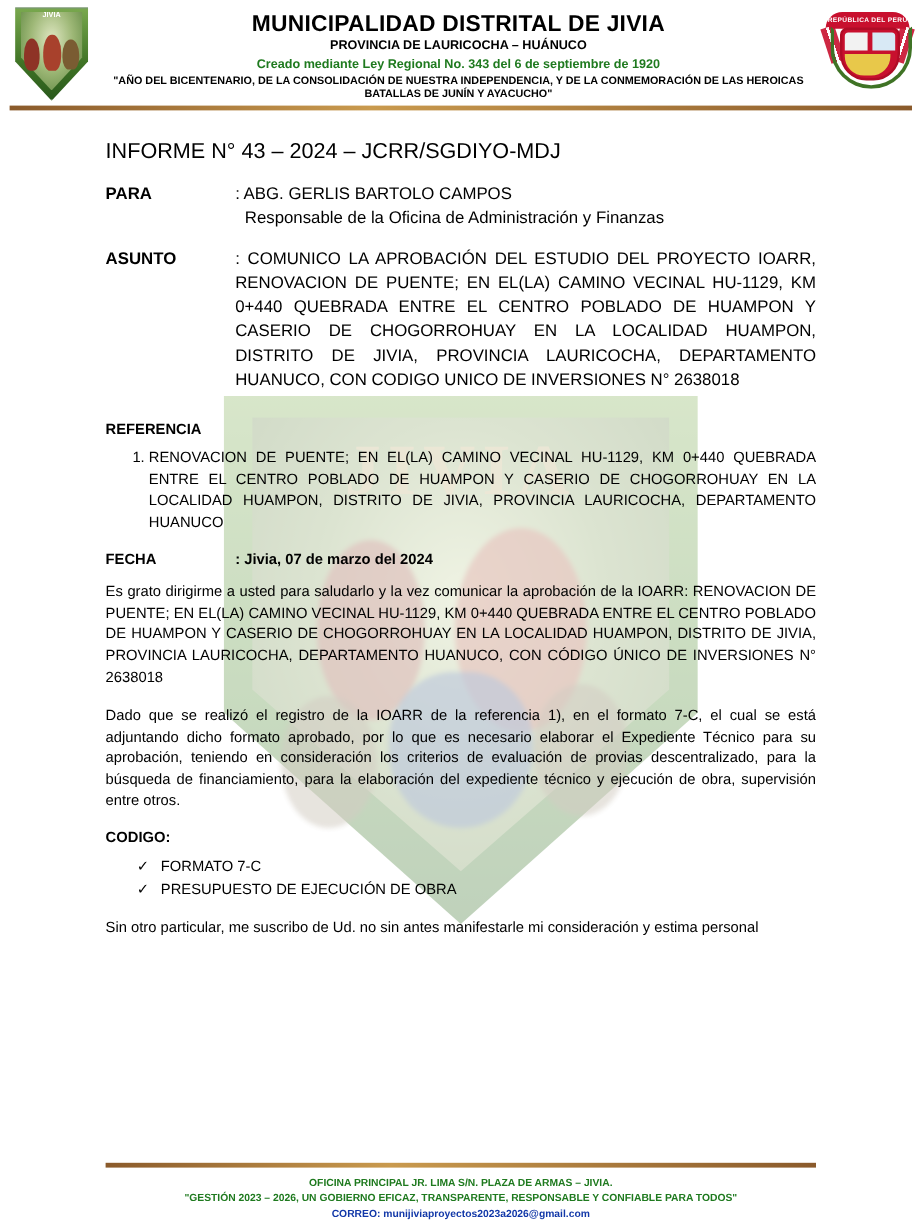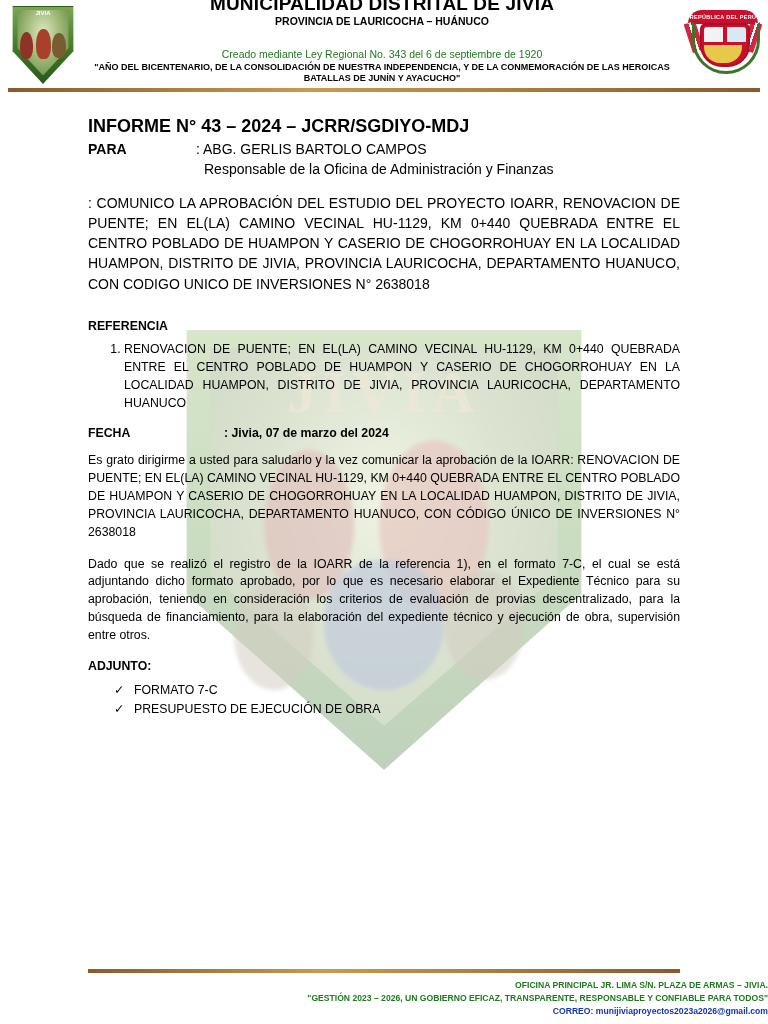--- a/index.html
+++ b/index.html
@@ -160,23 +160,23 @@
     letter-spacing: .2px;
     line-height: 1.1;
   }
   .h-sub {
     font-size: 10.5px;
     font-weight: bold;
     margin-top: 0;
   }
   .h-law {
     font-size: 10.5px;
-    font-weight: normal;
+    font-weight: bold;
     color: #1f7a1f;
-    margin-top: 21px;
+    margin-top: 4px;
   }
   .h-year {
     font-size: 9px;
     font-weight: bold;
     margin-top: 2px;
     line-height: 1.25;
   }
 
   .rule-top {
     position: relative;
@@ -188,22 +188,22 @@
 
   
   .content {
     position: relative;
     z-index: 2;
     padding: 16px 88px 0 88px;
     box-sizing: border-box;
   }
   .doc-title {
     font-size: 18px;
-    font-weight: bold;
-    margin: 8px 0 2px 0;
+    font-weight: normal;
+    margin: 8px 0 14px 0;
   }
   .row {
     display: flex;
     margin-bottom: 13px;
     font-size: 14px;
     line-height: 1.45;
   }
   .row .lbl {
     width: 108px;
     flex: 0 0 108px;
@@ -233,21 +233,20 @@
   }
   ol.ref-list li {
     text-align: justify;
     line-height: 1.45;
   }
   .fecha-row {
     display: flex;
     font-size: 12.3px;
     font-weight: bold;
     margin-bottom: 12px;
-    gap: 28px;
   }
   .fecha-row .lbl { width: 108px; flex: 0 0 108px; }
 
   p.para {
     font-size: 12.3px;
     line-height: 1.45;
     text-align: justify;
     margin: 0 0 14px 0;
   }
   .adjunto-head {
@@ -279,21 +278,21 @@
     z-index: 3;
     background: #ffffff;
     padding-bottom: 6px;
   }
   .rule-bottom {
     height: 4px;
     margin: 0 88px 6px 88px;
     background: linear-gradient(90deg, #8a5a2b 0%, #c99a4e 40%, #8a5a2b 100%);
   }
   .f-line {
-    text-align: right;
+    text-align: center;
     font-size: 8.6px;
     font-weight: bold;
     color: #1f7a1f;
     line-height: 1.5;
   }
   .f-line.blue { color: #1238a8; }
 </style>
 </head>
 <body>
 
@@ -352,48 +351,50 @@
   <div class="row">
     <div class="lbl">PARA</div>
     <div class="val">
       <span>: ABG. GERLIS BARTOLO CAMPOS</span>
       <span class="sub2">Responsable de la Oficina de Administración y Finanzas</span>
     </div>
   </div>
 
 
   <div class="row">
+    <div class="lbl">ASUNTO</div>
     <div class="val">: COMUNICO LA APROBACIÓN DEL ESTUDIO DEL PROYECTO IOARR, RENOVACION DE PUENTE; EN EL(LA) CAMINO VECINAL HU-1129, KM 0+440 QUEBRADA ENTRE EL CENTRO POBLADO DE HUAMPON Y CASERIO DE CHOGORROHUAY EN LA LOCALIDAD HUAMPON, DISTRITO DE JIVIA, PROVINCIA LAURICOCHA, DEPARTAMENTO HUANUCO, CON CODIGO UNICO DE INVERSIONES N° 2638018</div>
   </div>
 
   <div class="ref-head">REFERENCIA</div>
   <ol class="ref-list">
     <li>RENOVACION DE PUENTE; EN EL(LA) CAMINO VECINAL HU-1129, KM 0+440 QUEBRADA ENTRE EL CENTRO POBLADO DE HUAMPON Y CASERIO DE CHOGORROHUAY EN LA LOCALIDAD HUAMPON, DISTRITO DE JIVIA, PROVINCIA LAURICOCHA, DEPARTAMENTO HUANUCO</li>
   </ol>
 
   <div class="fecha-row">
     <div class="lbl">FECHA</div>
     <div class="val">: Jivia, 07 de marzo del 2024</div>
   </div>
 
   <p class="para">Es grato dirigirme a usted para saludarlo y la vez comunicar la aprobación de la IOARR: RENOVACION DE PUENTE; EN EL(LA) CAMINO VECINAL HU-1129, KM 0+440 QUEBRADA ENTRE EL CENTRO POBLADO DE HUAMPON Y CASERIO DE CHOGORROHUAY EN LA LOCALIDAD HUAMPON, DISTRITO DE JIVIA, PROVINCIA LAURICOCHA, DEPARTAMENTO HUANUCO, CON CÓDIGO ÚNICO DE INVERSIONES N° 2638018</p>
   <p class="para">Dado que se realizó el registro de la IOARR de la referencia 1), en el formato 7-C, el cual se está adjuntando dicho formato aprobado, por lo que es necesario elaborar el Expediente Técnico para su aprobación, teniendo en consideración los criterios de evaluación de provias descentralizado, para la búsqueda de financiamiento, para la elaboración del expediente técnico y ejecución de obra, supervisión entre otros.</p>
 
-  <div class="adjunto-head">ADJUNTO:</div>
+  <div class="adjunto-head">CODIGO:</div>
   <ul class="adj">
     <li>
       <span class="chk">✓</span>
       <span>FORMATO 7-C</span>
     </li>
     <li>
       <span class="chk">✓</span>
       <span>PRESUPUESTO DE EJECUCIÓN DE OBRA</span>
     </li>
   </ul>
 
+  <p class="para">Sin otro particular, me suscribo de Ud. no sin antes manifestarle mi consideración y estima personal</p>
 </div>
 
 <div class="footer">
   <div class="rule-bottom"></div>
   <div class="f-line">OFICINA PRINCIPAL JR. LIMA S/N. PLAZA DE ARMAS – JIVIA.</div>
   <div class="f-line">"GESTIÓN 2023 – 2026, UN GOBIERNO EFICAZ, TRANSPARENTE, RESPONSABLE Y CONFIABLE PARA TODOS"</div>
   <div class="f-line blue">CORREO: munijiviaproyectos2023a2026@gmail.com</div>
 </div>
 
 </body></html>

